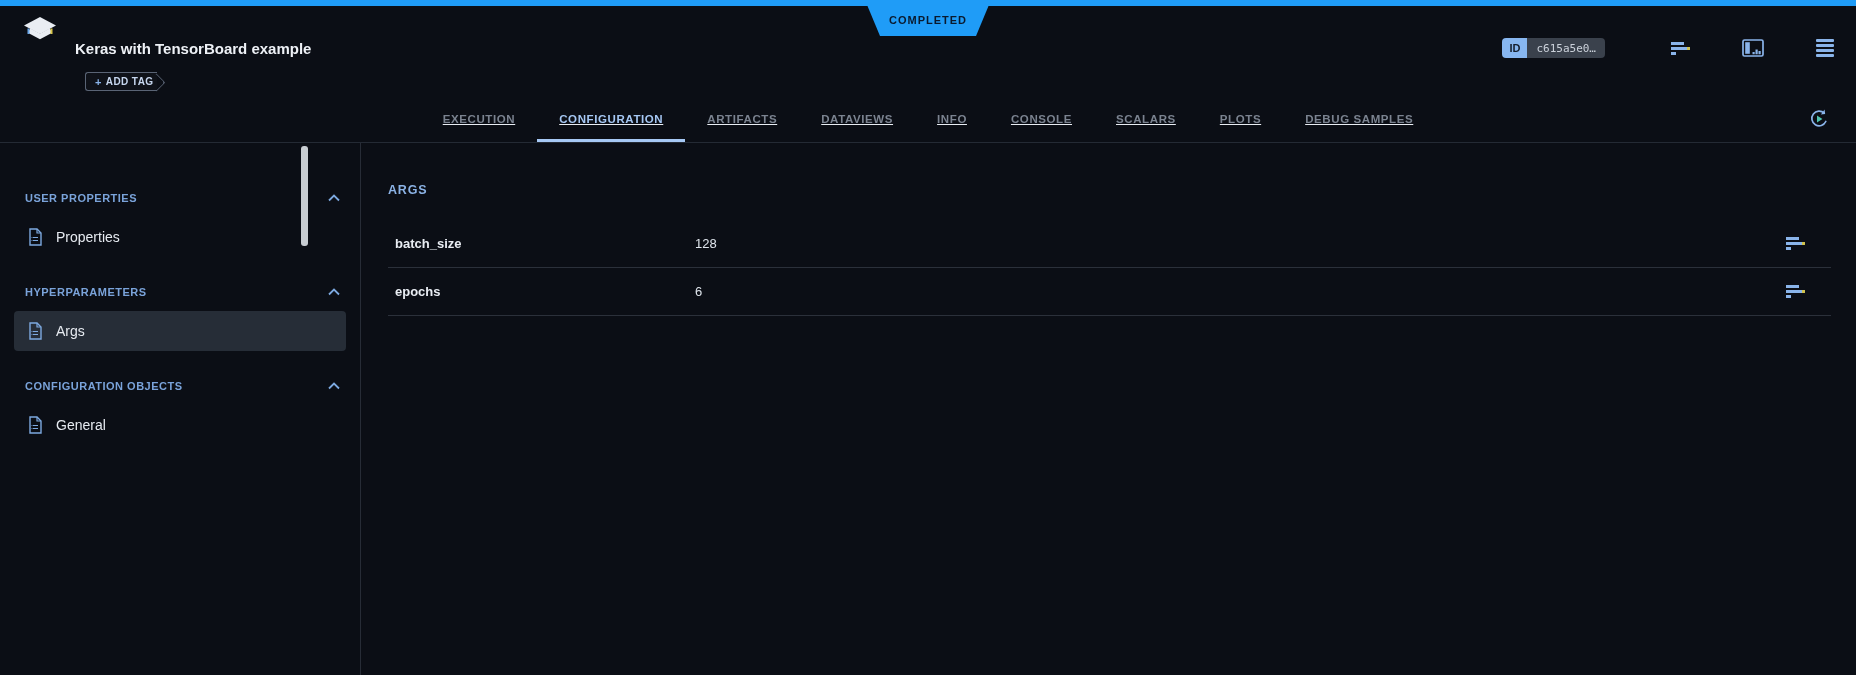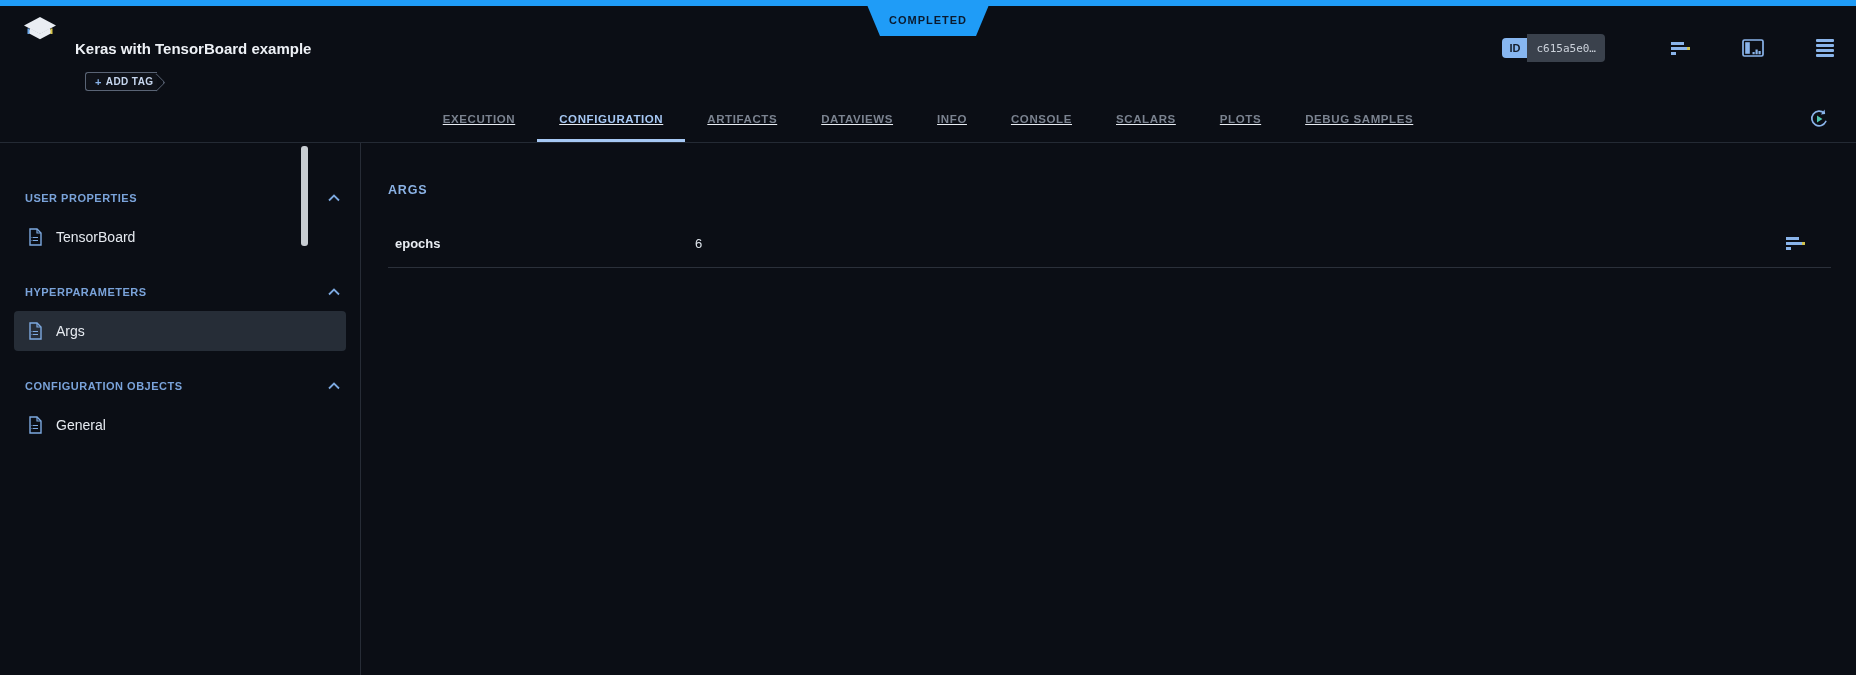--- a/index.html
+++ b/index.html
@@ -29,21 +29,21 @@
   .add-tag::after { content:""; position:absolute; right:-6px; top:2.5px; width:12px; height:12px;
     border-top:1px solid #5a6475; border-right:1px solid #5a6475; transform:rotate(45deg);
     border-top-right-radius:3px; }
   .add-tag .plus { color:#8ab4ea; margin-right:4px; font-size:11px; }
 
   .header-right { position:absolute; right:22px; top:31px; height:22px; display:flex; align-items:center;gap:28px; }
   .id-group { display:flex; align-items:center; margin-right:38px; }
   .id-chip { background:#87b6f0; color:#141e2d; font-size:11px; font-weight:700;
     height:20px; display:flex; align-items:center; padding:0 7px; border-radius:4px 0 0 4px; }
   .id-hash { background:#3a414c; color:#ccd2db; font-family:"DejaVu Sans Mono", monospace;
-    font-size:11px; height:28px; display:flex; align-items:center; padding:0 9px; border-radius:0 4px 4px 0; }
+    font-size:11px; height:20px; display:flex; align-items:center; padding:0 9px; border-radius:0 4px 4px 0; }
   .hicon { margin-left:24px; cursor:pointer; display:flex; align-items:center; }
 
   .bars-icon { display:flex; flex-direction:column; gap:2px; }
   .bars-icon .b1 { width:13px; height:3px; background:#8ab4ea; }
   .bars-icon .b2 { width:19px; height:3px; background:#8ab4ea; position:relative; }
   .bars-icon .b2::after { content:""; position:absolute; right:0; top:0; width:3px; height:3px; background:#cfc14d; }
   .bars-icon .b3 { width:5px; height:3px; background:#8ab4ea; }
 
   .menu-icon { display:flex; flex-direction:column; gap:2.5px; }
   .menu-icon span { width:18px; height:2.5px; background:#8ab4ea; border-radius:1px; }
@@ -170,21 +170,21 @@
         </div>
         <div class="side-item">
           <span class="doc">
             <svg width="15" height="18" viewBox="0 0 15 18">
               <path d="M2 1 H9 L13 5 V17 H2 Z" fill="none" stroke="#7da9e0" stroke-width="1.4"></path>
               <path d="M9 1 V5 H13" fill="none" stroke="#7da9e0" stroke-width="1.2"></path>
               <path d="M5 9.5 H10 M5 12.5 H10" stroke="#7da9e0" stroke-width="1.2"></path>
               <path d="M3.6 9.5 H4.4 M3.6 12.5 H4.4" stroke="#7da9e0" stroke-width="1.2"></path>
             </svg>
           </span>
-          <span>TensorBoard</span>
+          <span>Properties</span>
         </div>
       </div>
 
       <div class="side-section">
         <div class="side-header">
           <span>HYPERPARAMETERS</span>
           <span>
             <svg width="12" height="8" viewBox="0 0 12 8">
                 <path d="M1 6.5 L6 1.5 L11 6.5" fill="none" stroke="#7da9e0" stroke-width="1.8"></path>
               </svg>
@@ -222,20 +222,31 @@
             </svg>
           </span>
           <span>General</span>
         </div>
       </div>
     </div>
 
     <div class="content">
       <div class="content-title">ARGS</div>
       <div class="params">
+        <div class="param-row">
+          <span class="p-name">batch_size</span>
+          <span class="p-value">128</span>
+          <span class="p-icon">
+            <div class="bars-icon">
+                <span class="b1"></span>
+                <span class="b2"></span>
+                <span class="b3"></span>
+              </div>
+          </span>
+        </div>
         <div class="param-row">
           <span class="p-name">epochs</span>
           <span class="p-value">6</span>
           <span class="p-icon">
             <div class="bars-icon">
                 <span class="b1"></span>
                 <span class="b2"></span>
                 <span class="b3"></span>
               </div>
           </span>

